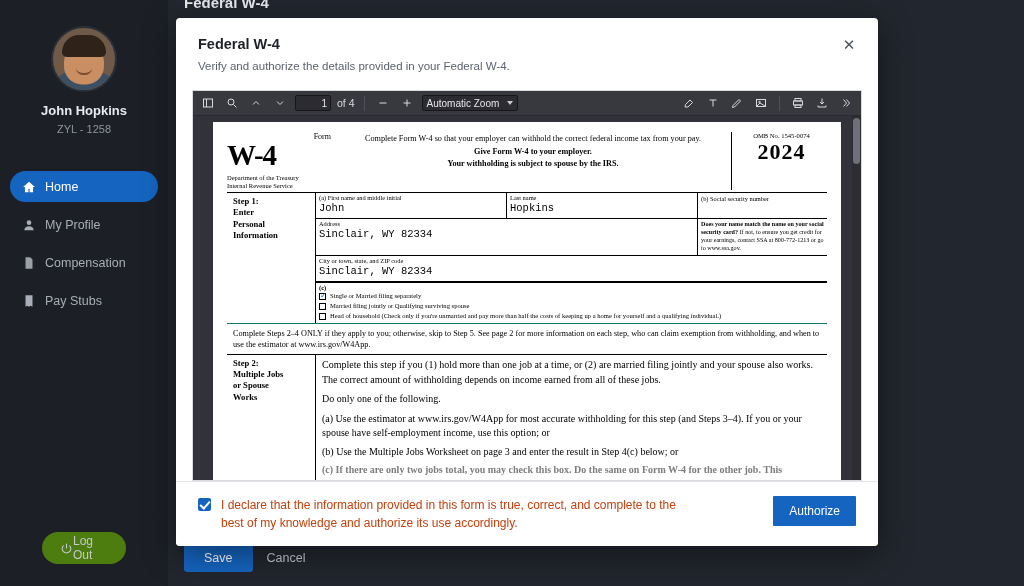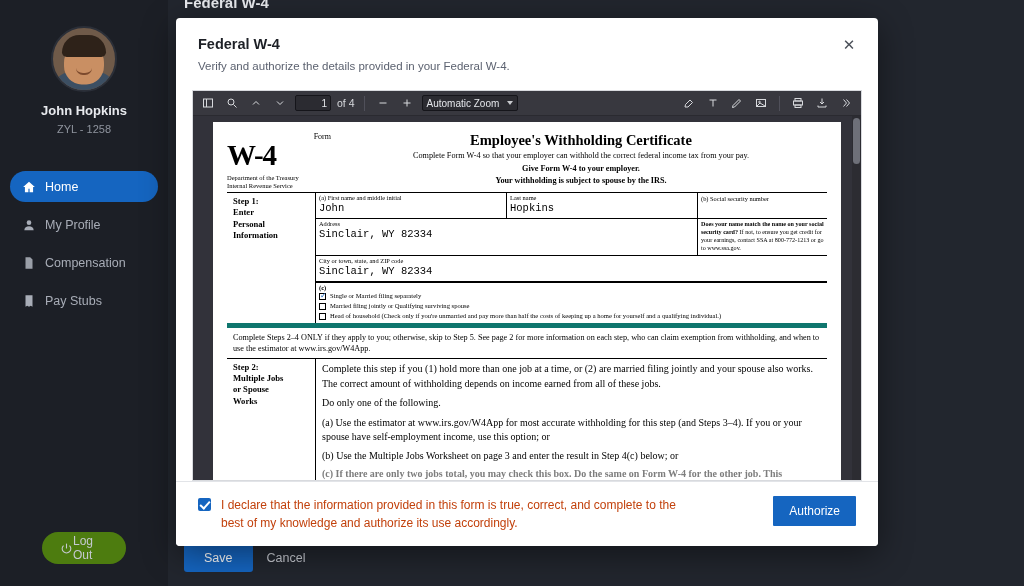--- a/index.html
+++ b/index.html
@@ -171,21 +171,21 @@
   .w4-form-lbl { font-size: 8px; text-align: right; padding-right: 4px; }
   .w4-big { font-size: 29px; font-weight: bold; letter-spacing: -1px; line-height: 1; }
   .w4-dept { font-size: 6.5px; line-height: 1.25; margin-top: 4px; }
   .w4-mid { flex: 1; text-align: center; padding: 0 6px; }
   .w4-title { font-size: 14.5px; font-weight: bold; }
   .w4-sub { font-size: 8.2px; margin-top: 2px; line-height: 1.3; }
   .w4-right { width: 96px; border-left: 1px solid #000; text-align: center; padding-left: 4px; }
   .w4-omb { font-size: 6.6px; }
   .w4-year { font-size: 22px; font-weight: bold; letter-spacing: 1px; }
 
-  .step-row { display: flex; border-bottom: 5px solid #0f766e; }
+  .step-row { display: flex; border-bottom: 1px solid #0f766e; }
   .step-label { width: 88px; font-size: 8.6px; font-weight: bold; padding: 3px 2px 3px 6px; line-height: 1.3; }
   .step-body { flex: 1; border-left: 1px solid #000; }
   .fld-row { display: flex; border-bottom: 1px solid #000; }
   .fld {
     flex: 1; padding: 1px 3px 2px 3px; min-height: 25px;
   }
   .fld + .fld { border-left: 1px solid #000; }
   .fld-cap { font-size: 6.4px; }
   .fld-val { font-family: "Liberation Mono", monospace; font-size: 10.5px; margin-top: 1px; }
   .ssn-note {
@@ -401,24 +401,27 @@
       <div class="pdf-view">
         <div class="pdf-page">
 
           <div class="w4-top">
             <div class="w4-left">
               <div class="w4-form-lbl">Form</div>
               <div class="w4-big">W-4</div>
               <div class="w4-dept">Department of the Treasury<br>Internal Revenue Service</div>
             </div>
             <div class="w4-mid">
-              <div class="w4-title">Employee's Withholding Certificate</div>
               <div class="w4-sub">Complete Form W-4 so that your employer can withhold the correct federal income tax from your pay.</div>
               <div class="w4-sub" style="font-weight:bold">Give Form W-4 to your employer.</div>
               <div class="w4-sub" style="font-weight:bold">Your withholding is subject to spouse by the IRS.</div>
+            </div>
+            <div class="w4-right">
+              <div class="w4-omb">OMB No. 1545-0074</div>
+              <div class="w4-year">2024</div>
             </div>
           </div>
 
           <div class="step-row">
             <div class="step-label">Step 1:<br>Enter<br>Personal<br>Information</div>
             <div class="step-body">
               <div class="fld-row">
                 <div class="fld">
                   <div class="fld-cap">(a)  First name and middle initial</div>
                   <div class="fld-val">John</div>

